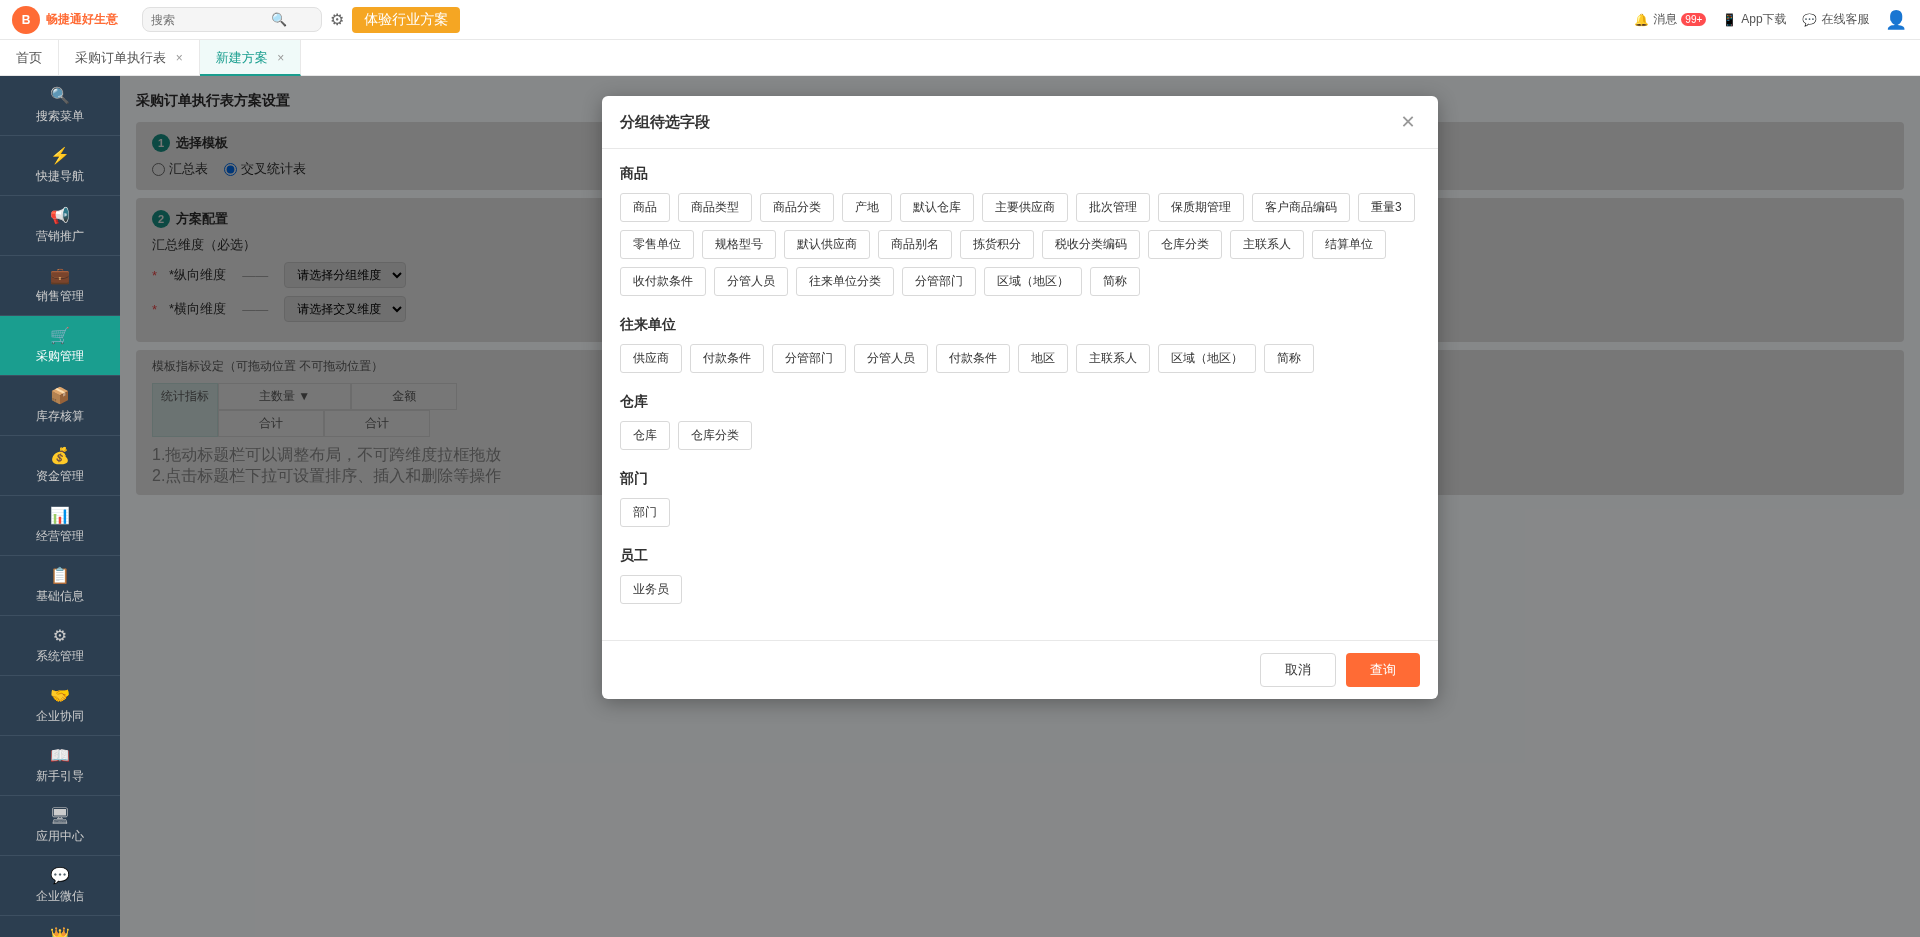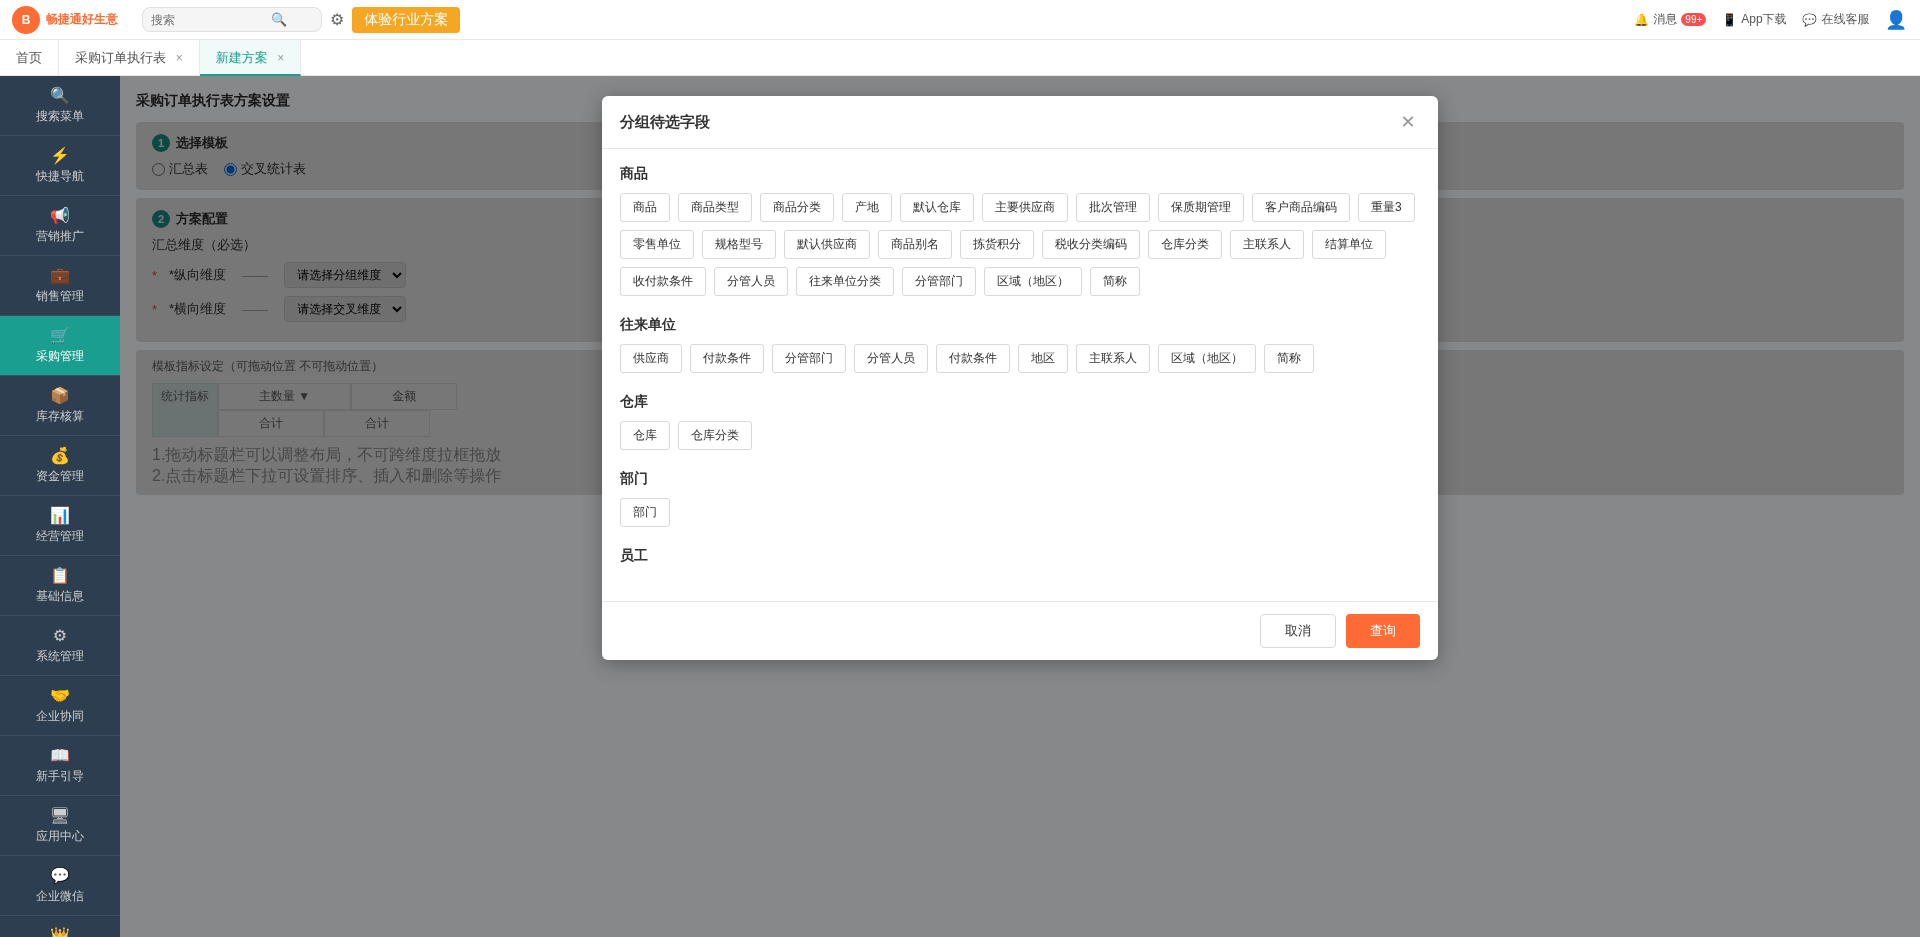--- a/index.html
+++ b/index.html
@@ -485,20 +485,23 @@
 
           <div class="field-section">
             <div class="section-title">部门</div>
             <div class="field-tags">
               <span class="field-tag">部门</span>
             </div>
           </div>
 
           <div class="field-section">
             <div class="section-title">员工</div>
+            <div class="field-tags">
+              <span class="field-tag">业务员</span>
+            </div>
           </div>
 
         </div>
 
         <div class="modal-footer">
           <button class="btn-cancel">取消</button>
           <button class="btn-confirm">查询</button>
         </div>
 
       </div>

